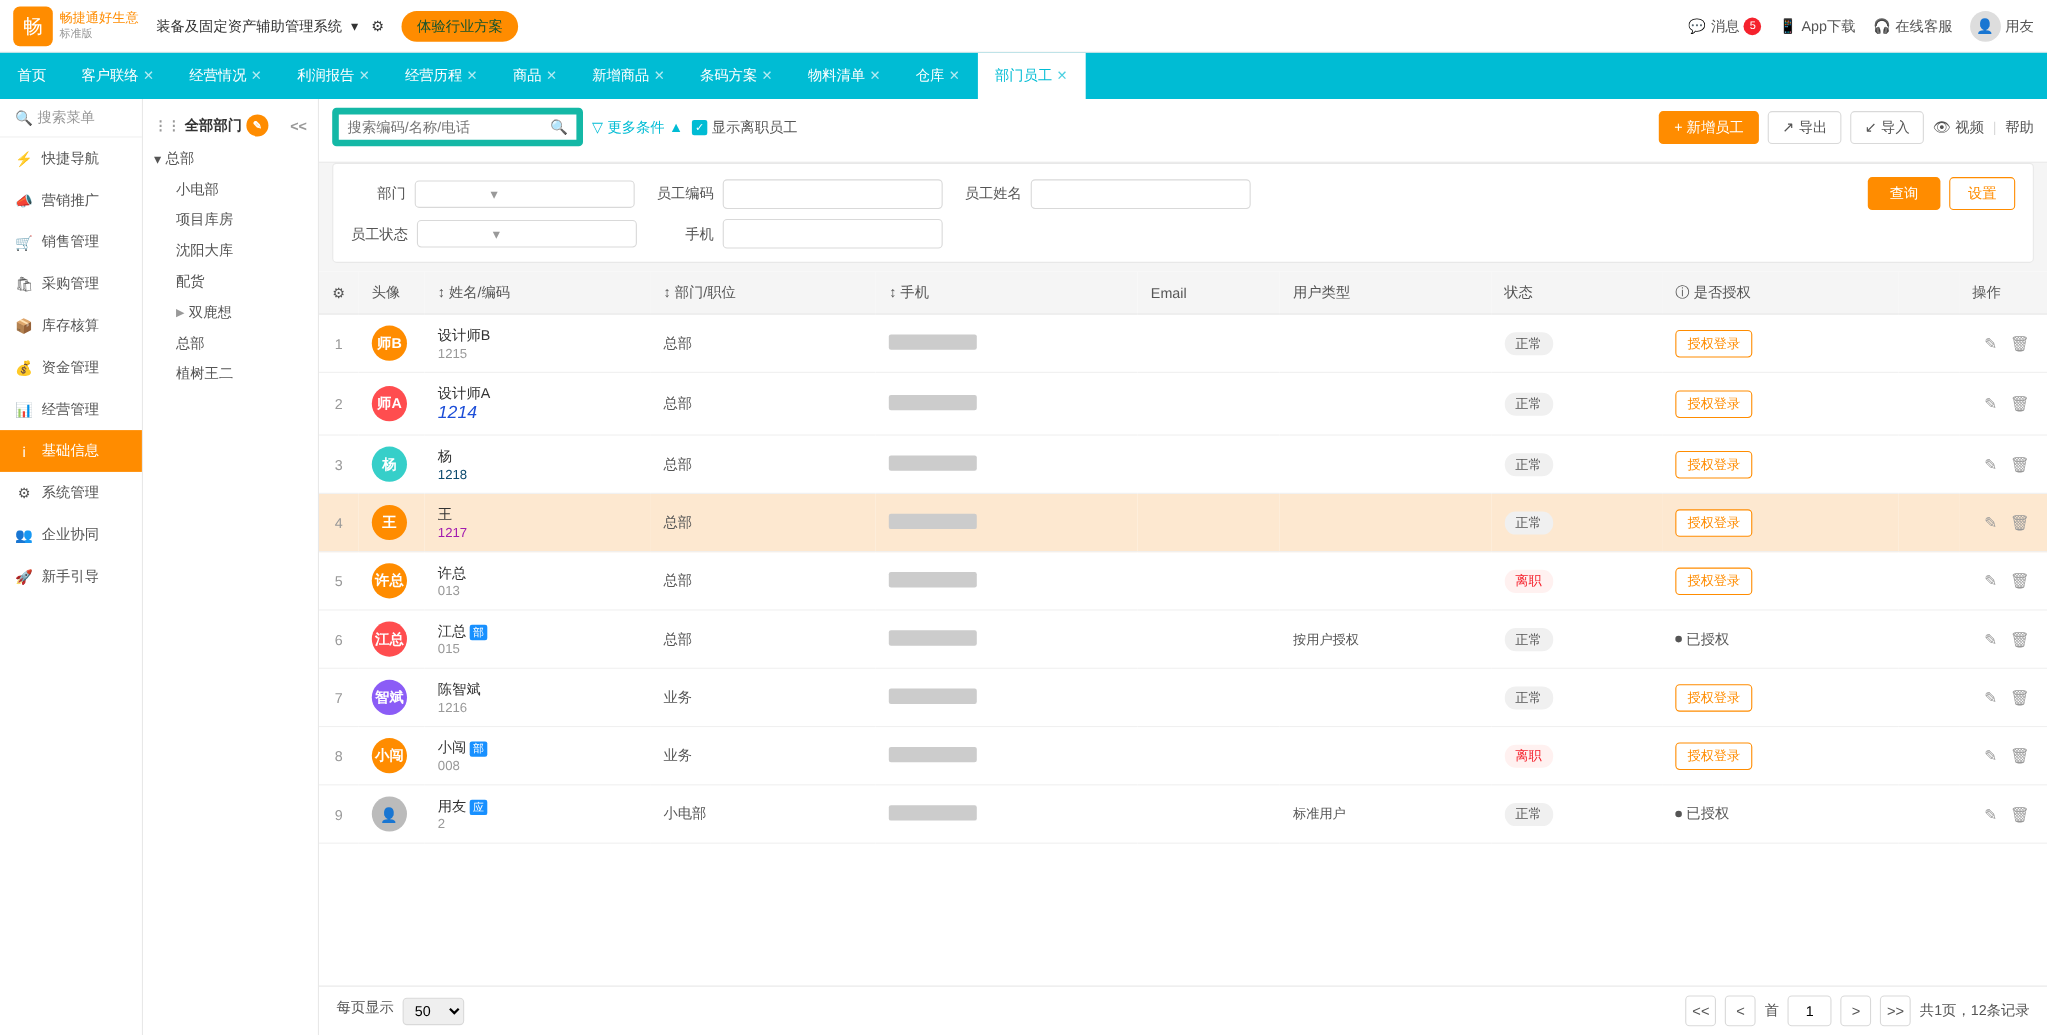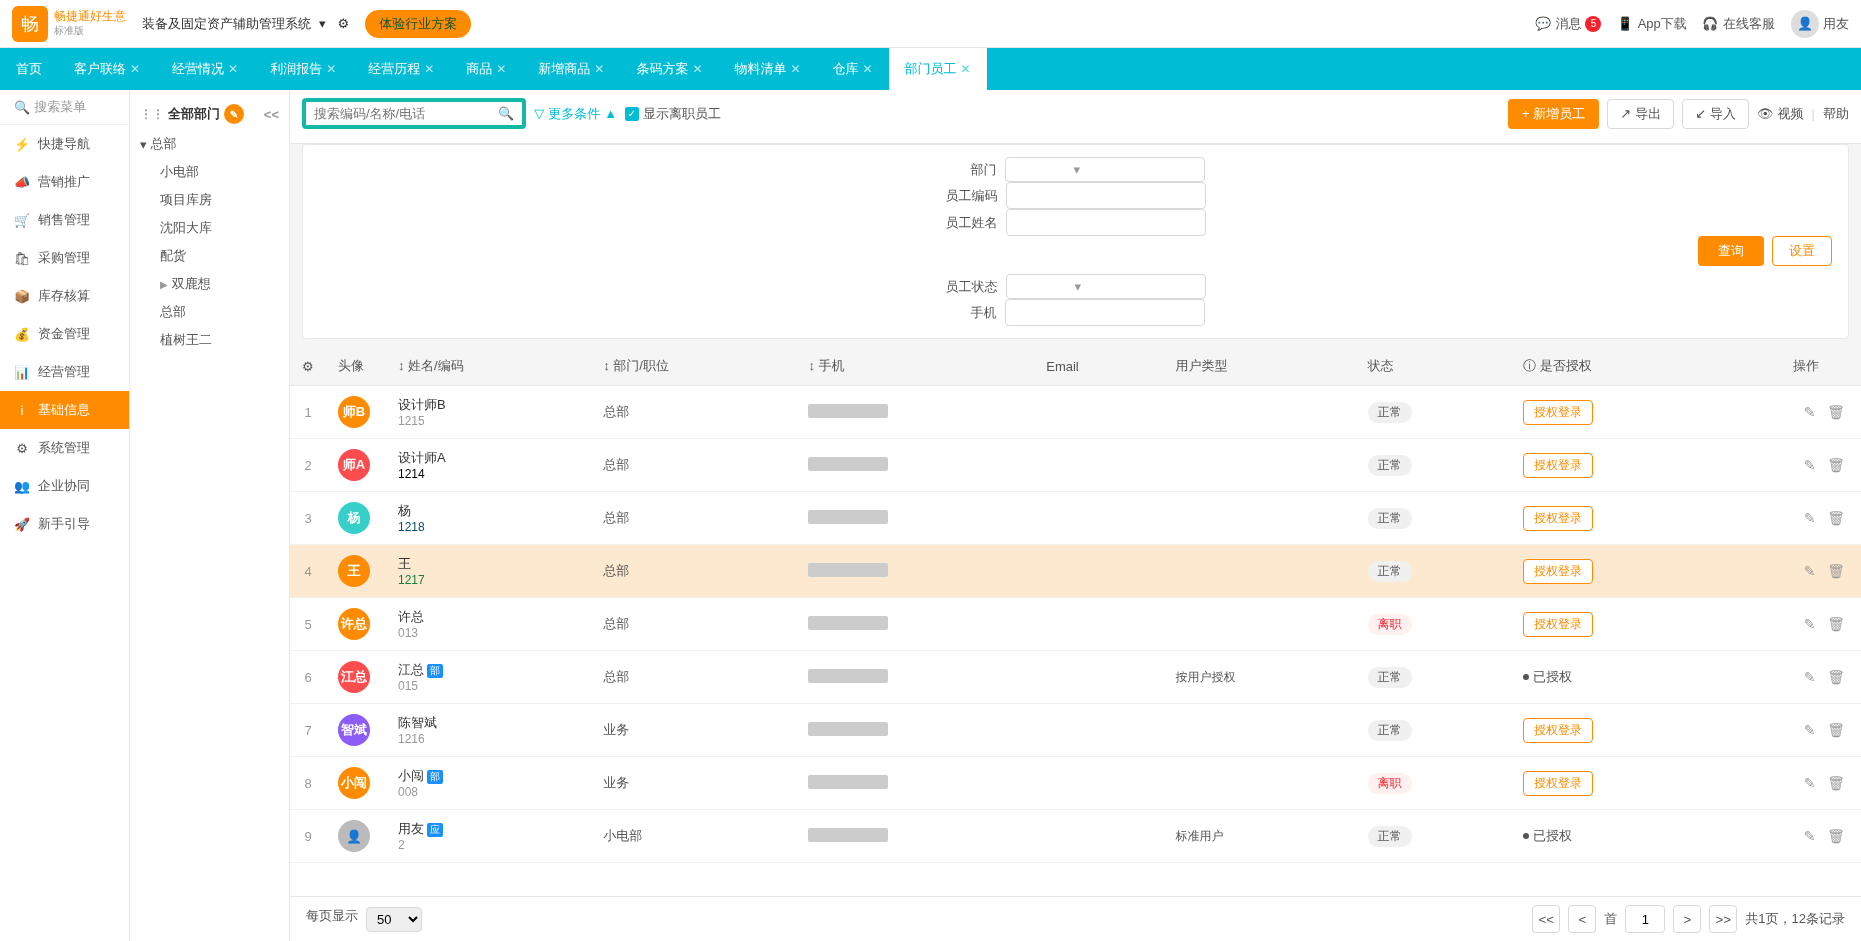--- a/index.html
+++ b/index.html
@@ -48,33 +48,33 @@
     .dept-node { padding: 5px 10px 5px 20px; cursor: pointer; color: #555; font-size: 13px; display: flex; align-items: center; gap: 4px; }
     .dept-node .arrow { color: #999; font-size: 10px; }
     .dept-child { padding-left: 30px; }
 
     
     .right-panel { flex: 1; display: flex; flex-direction: column; overflow: hidden; }
 
     
     .filter-bar { background: #fff; border-bottom: 1px solid #e8e8e8; padding: 8px 12px; }
     .filter-row1 { display: flex; align-items: center; gap: 8px; margin-bottom: 6px; }
-    .search-input-wrap { display: flex; align-items: flex-start; border: 4px solid #14b8a6; border-radius: 4px; padding: 4px 8px; background: #fff; gap: 4px; }
+    .search-input-wrap { display: flex; align-items: flex-start; border: 6px solid #14b8a6; border-radius: 4px; padding: 4px 8px; background: #fff; gap: 4px; }
     .search-input-wrap input { border: none; outline: none; font-size: 13px; width: 180px; }
     .filter-tag { display: flex; align-items: center; gap: 4px; color: #00bcd4; cursor: pointer; font-size: 13px; }
     .show-disabled { display: flex; align-items: center; gap: 4px; color: #555; font-size: 13px; cursor: pointer; }
     .checkbox-checked { width: 14px; height: 14px; background: #00bcd4; border-radius: 2px; display: flex; align-items: center; justify-content: center; color: #fff; font-size: 10px; }
     .action-btns { margin-left: auto; display: flex; align-items: center; gap: 8px; }
     .btn-primary { background: #ff8c00; color: #fff; border: none; border-radius: 4px; padding: 6px 14px; font-size: 13px; cursor: pointer; }
     .btn-outline { background: #fff; color: #555; border: 1px solid #d9d9d9; border-radius: 4px; padding: 5px 12px; font-size: 13px; cursor: pointer; display: flex; align-items: center; gap: 4px; }
     .btn-text { background: none; border: none; color: #555; cursor: pointer; font-size: 13px; display: flex; align-items: center; gap: 4px; }
 
     
     .filter-form { background: #fff; border: 1px solid #e8e8e8; border-radius: 4px; margin: 0 12px 8px; padding: 12px 16px; }
-    .filter-form-row { display: flex; align-items: center; margin-bottom: 8px; flex-direction: column; }
+    .filter-form-row { display: flex; align-items: center; gap: 20px; margin-bottom: 8px; }
     .filter-form-row:last-child { margin-bottom: 0; }
     .form-field { display: flex; align-items: center; gap: 8px; }
     .form-label { color: #555; font-size: 13px; white-space: nowrap; min-width: 50px; text-align: right; }
     .form-select { display: flex; align-items: center; border: 1px solid #d9d9d9; border-radius: 4px; padding: 4px 8px; background: #fff; gap: 60px; min-width: 200px; cursor: pointer; font-size: 13px; color: #999; }
     .form-input { border: 1px solid #d9d9d9; border-radius: 4px; padding: 5px 8px; font-size: 13px; width: 200px; outline: none; }
     .form-actions { margin-left: auto; display: flex; gap: 8px; }
     .btn-query { background: #ff8c00; color: #fff; border: none; border-radius: 4px; padding: 6px 20px; font-size: 13px; cursor: pointer; }
     .btn-set { background: #fff; color: #ff8c00; border: 1px solid #ff8c00; border-radius: 4px; padding: 5px 16px; font-size: 13px; cursor: pointer; }
 
     
@@ -397,21 +397,21 @@
       <button class="op-btn" title="删除">🗑</button>
     </td>
   </tr>
               <tr>
     <td style="color:#999;text-align:center;">2</td>
     <td>
                   <div class="avatar-circle" style="background:#ff4d4f;">师A</div>
                 </td>
     <td>
       <div style="font-size:13px;color:#333;">设计师A</div>
-      <div style="font-size:12px;color:#000000;">1214</div>
+      <div style="font-size:16px;color:#1d4ed8;font-style:italic;">1214</div>
     </td>
     <td style="color:#555;">总部</td>
     <td><span class="phone-blur"></span></td>
     <td></td>
     <td style="color:#555;font-size:12px;"></td>
     <td><span class="status-badge status-normal">正常</span></td>
     <td><button class="auth-btn">授权登录</button></td>
     <td></td>
     <td style="text-align:right;">
       <button class="op-btn" title="编辑">✎</button>
@@ -439,21 +439,21 @@
       <button class="op-btn" title="删除">🗑</button>
     </td>
   </tr>
               <tr class="highlighted">
     <td style="color:#999;text-align:center;">4</td>
     <td>
                   <div class="avatar-circle" style="background:#ff8c00;">王</div>
                 </td>
     <td>
       <div style="font-size:13px;color:#333;">王</div>
-      <div style="font-size:12px;color:#15803d;">1217</div>
+      <div style="font-size:12px;color:#a21caf;">1217</div>
     </td>
     <td style="color:#555;">总部</td>
     <td><span class="phone-blur"></span></td>
     <td></td>
     <td style="color:#555;font-size:12px;"></td>
     <td><span class="status-badge status-normal">正常</span></td>
     <td><button class="auth-btn">授权登录</button></td>
     <td></td>
     <td style="text-align:right;">
       <button class="op-btn" title="编辑">✎</button>

